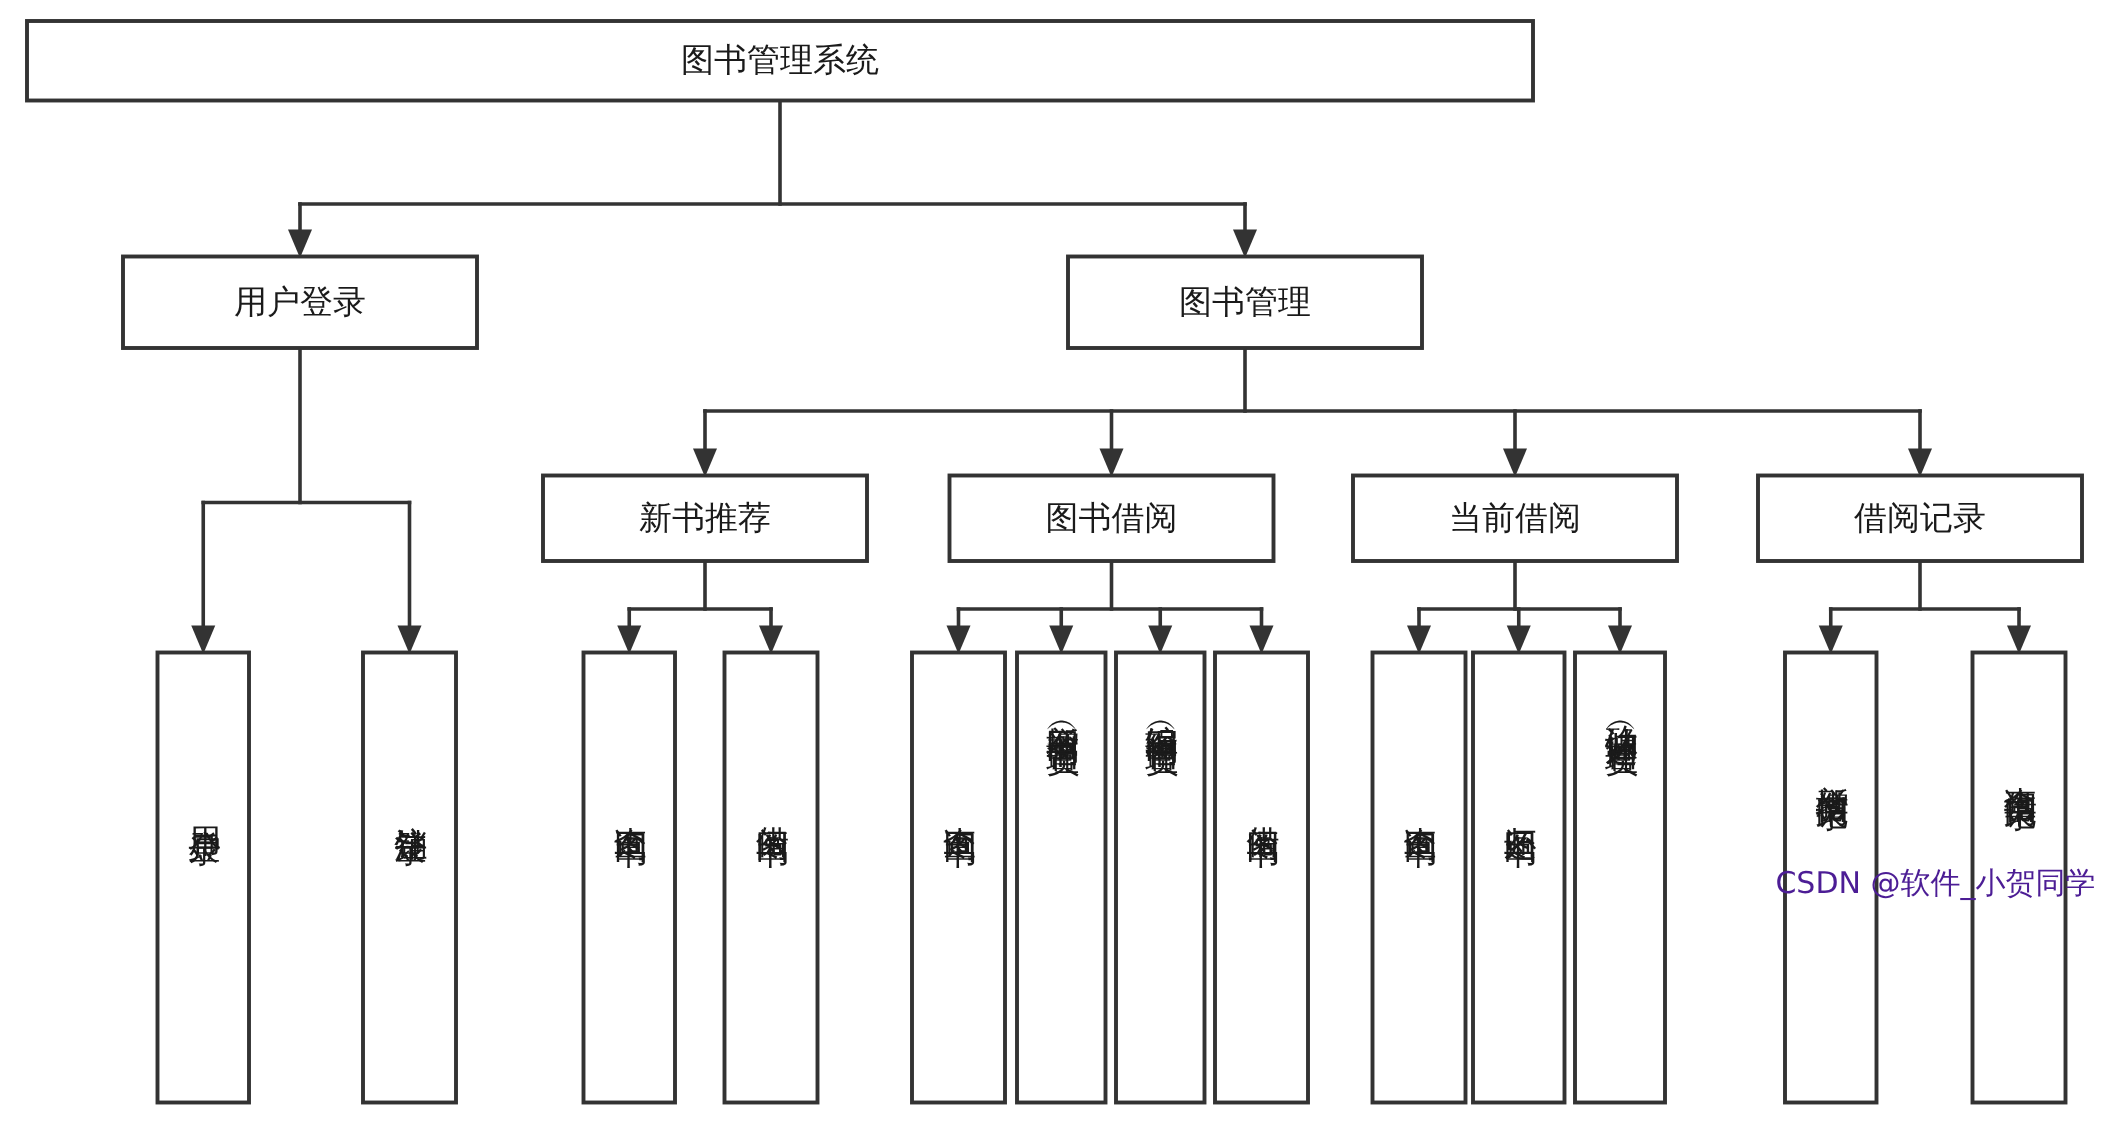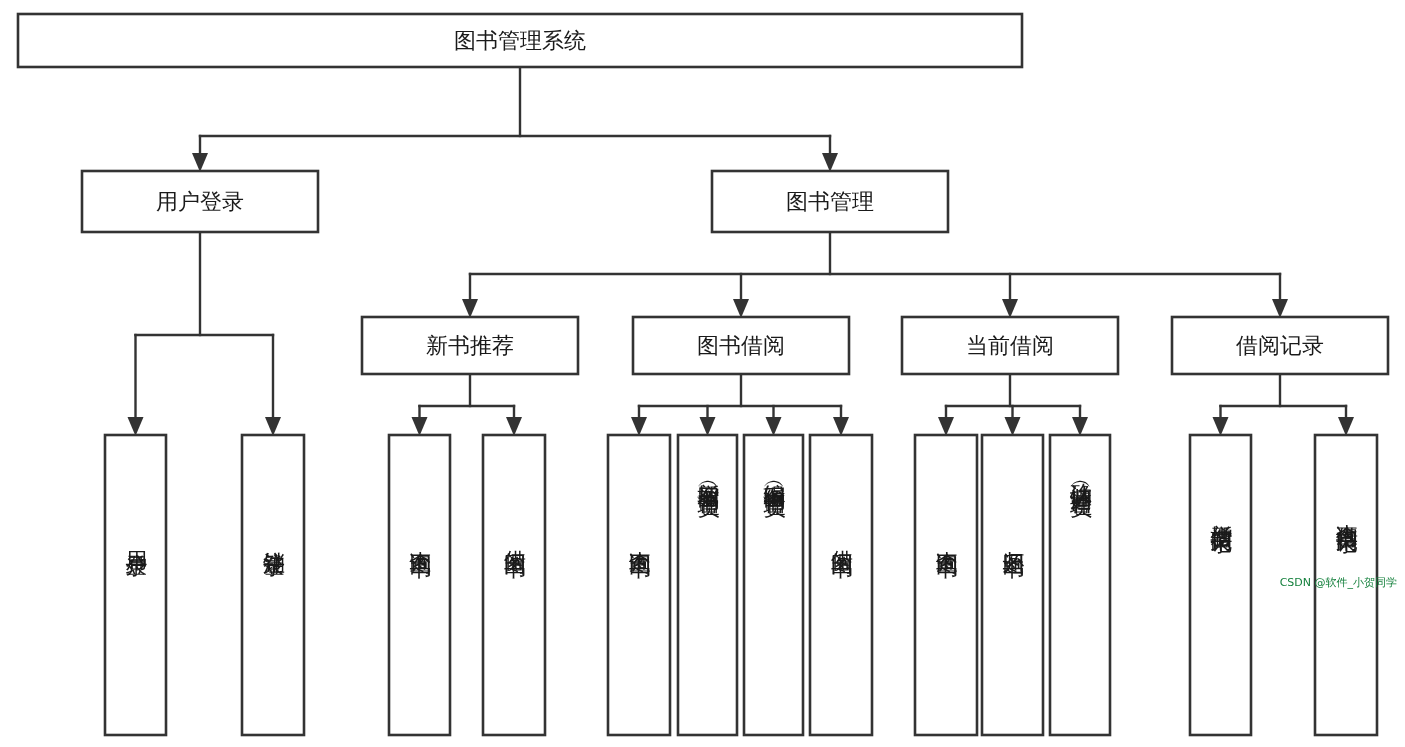--- a/index.html
+++ b/index.html
@@ -52,23 +52,23 @@
   }
   .label-v {
     font-size: 22px;
     writing-mode: vertical-rl;
     text-orientation: upright;
     letter-spacing: 2px;
   }
   .watermark {
     position: absolute;
     right: 8px;
-    bottom: 16px;
-    font-size: 11px;
-    color: #15803d;
+    bottom: 4px;
+    font-size: 20px;
+    color: #4c1d95;
     font-family: "DejaVu Sans", "Liberation Sans", sans-serif;
     white-space: nowrap;
     pointer-events: none;
   }
 </style>
 </head>
 <body>
 
 <div id="diagram-root">
   <svg id="flow" viewBox="0 0 1405 747" xmlns="http://www.w3.org/2000/svg">

